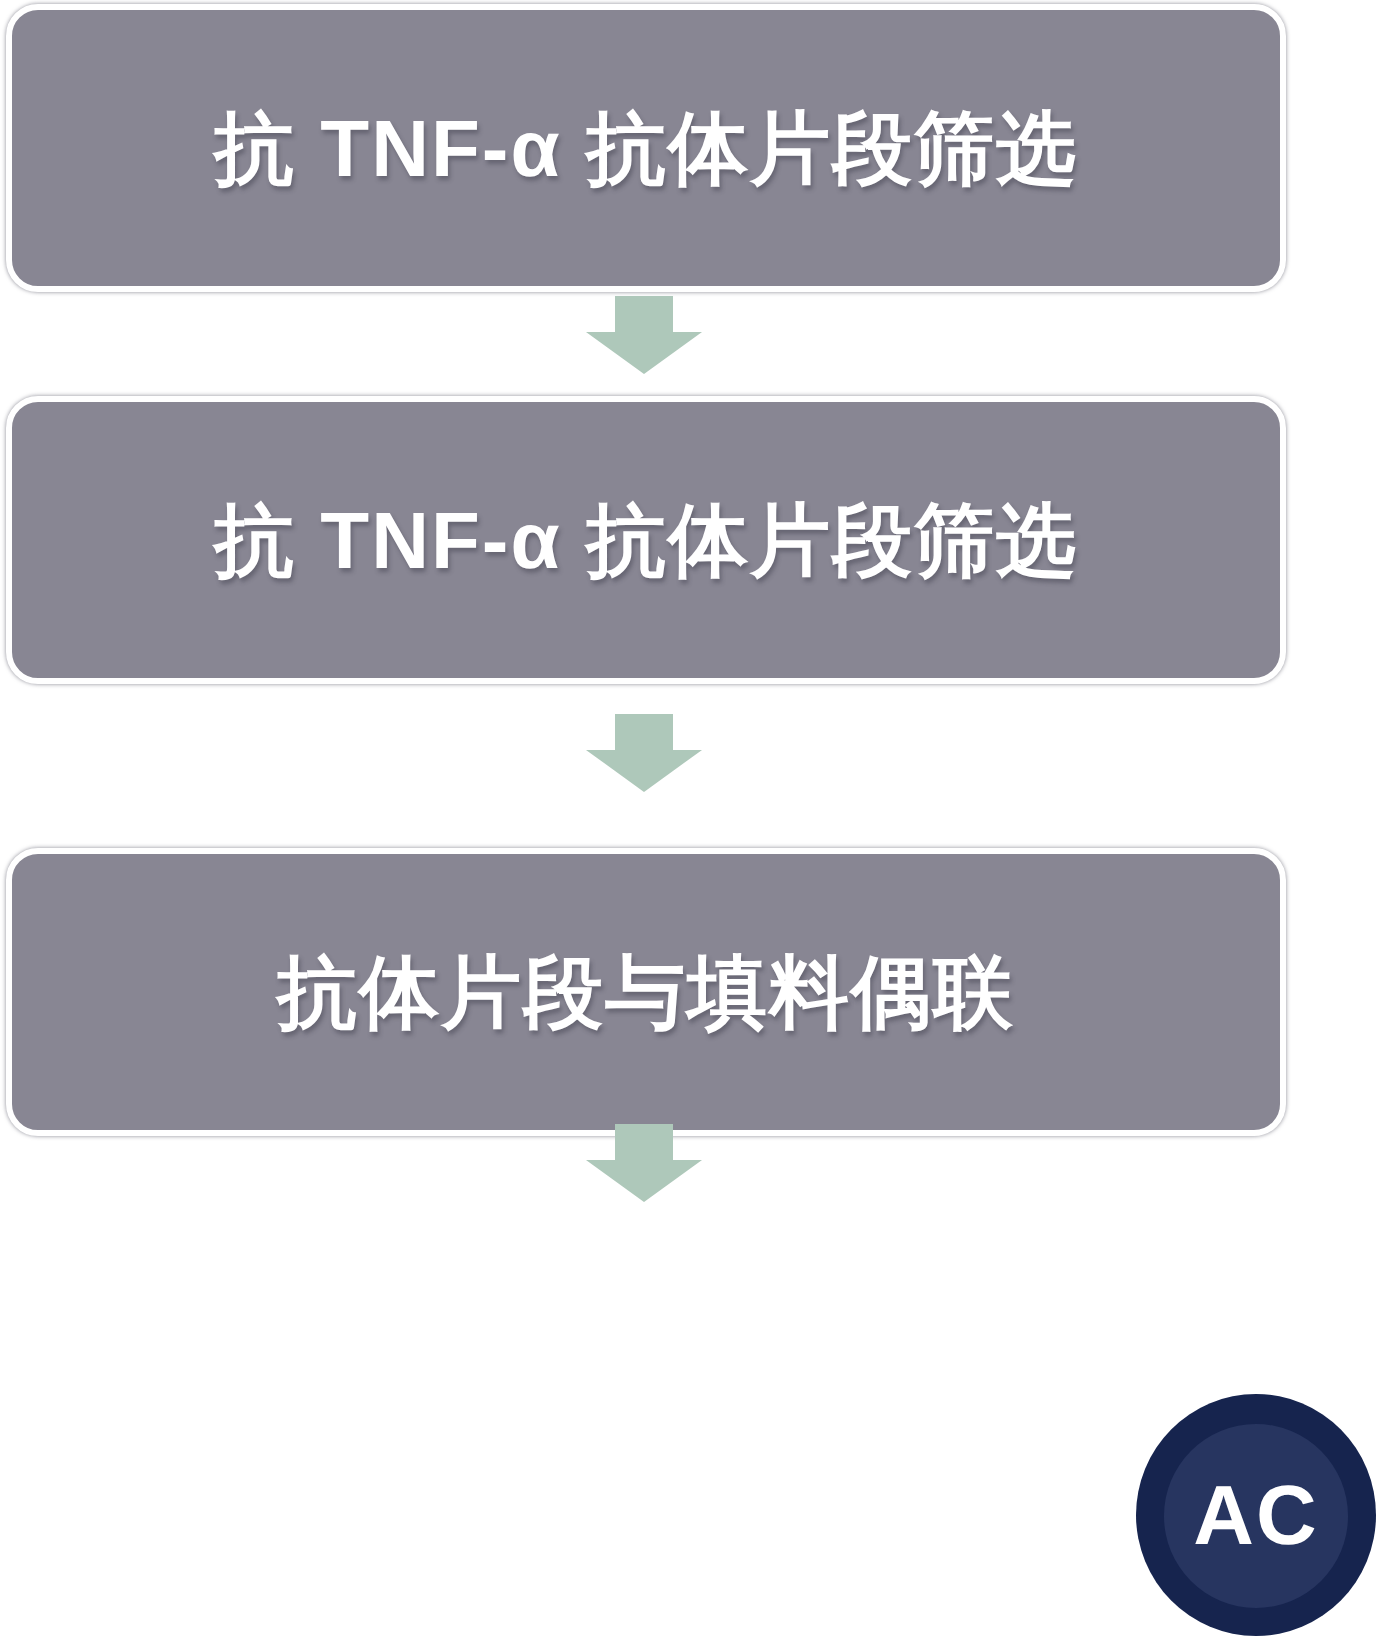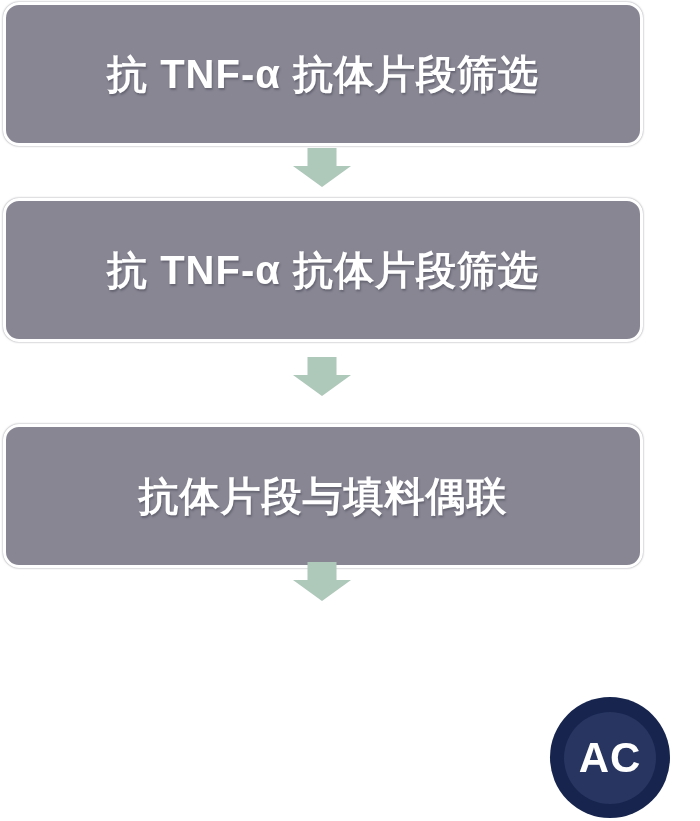--- a/index.html
+++ b/index.html
@@ -45,21 +45,21 @@
   .arrow{
     position:absolute;
     left:293px;
     width:58px;height:39px;
     background:var(--arrow);
     clip-path:polygon(25% 0,75% 0,75% 46%,100% 46%,50% 100%,0 46%,25% 46%);
     filter:drop-shadow(0 1px 1px rgba(90,110,100,0.4));
   }
   .badge{
     position:absolute;
-    left:550px;top:697px;
+    left:568px;top:697px;
     width:120px;height:121px;
     border-radius:50%;
     background:var(--badge-outer);
     display:flex;align-items:center;justify-content:center;
   }
   .badge-inner{
     width:92px;height:92px;
     border-radius:50%;
     background:var(--badge-inner);
     display:flex;align-items:center;justify-content:center;

